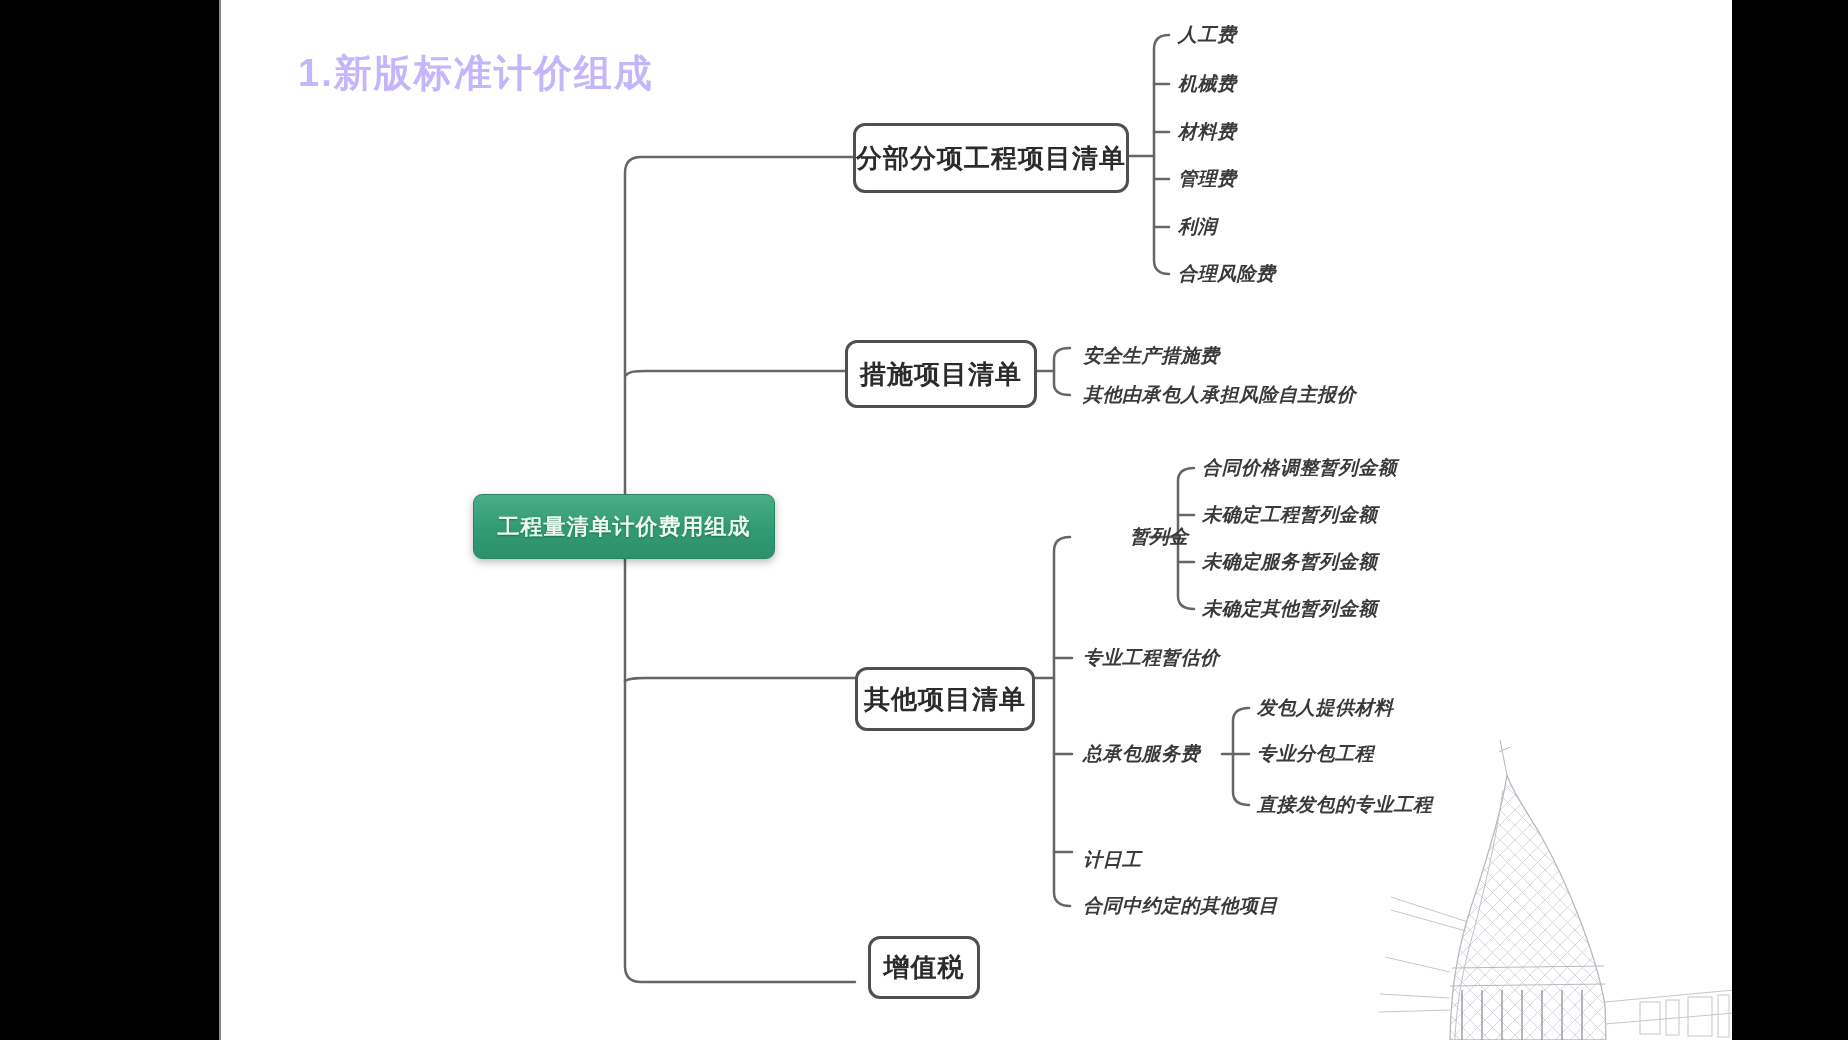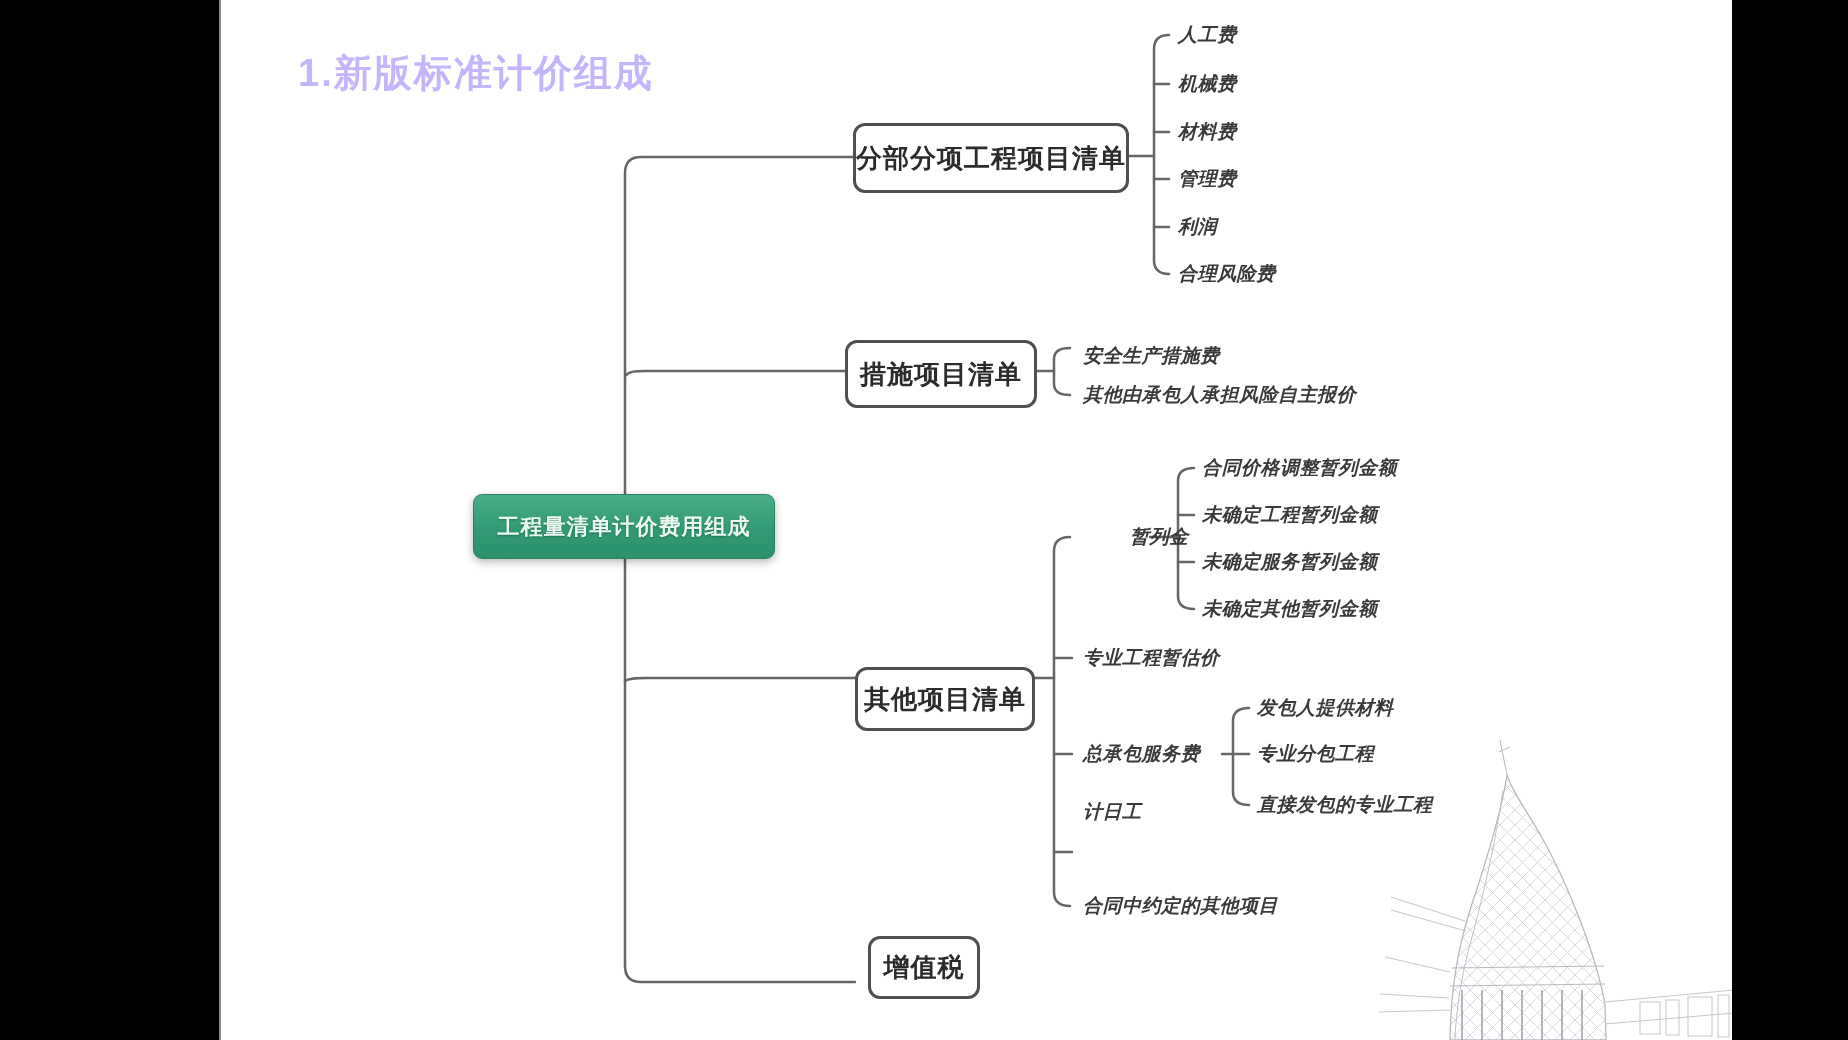--- a/index.html
+++ b/index.html
@@ -108,21 +108,21 @@
 <div class="leaf" style="left:1178px;top:179px;">管理费</div>
 <div class="leaf" style="left:1178px;top:227px;">利润</div>
 <div class="leaf" style="left:1178px;top:274px;">合理风险费</div>
 
 <div class="leaf" style="left:1083px;top:356px;">安全生产措施费</div>
 <div class="leaf" style="left:1083px;top:395px;">其他由承包人承担风险自主报价</div>
 
 <div class="leaf" style="left:1082px;top:537px;margin-left:48px;">暂列金</div>
 <div class="leaf" style="left:1083px;top:658px;">专业工程暂估价</div>
 <div class="leaf" style="left:1083px;top:754px;">总承包服务费</div>
-<div class="leaf" style="left:1083px;top:812px;">计日工</div>
+<div class="leaf" style="left:1083px;top:860px;">计日工</div>
 <div class="leaf" style="left:1083px;top:906px;">合同中约定的其他项目</div>
 
 <div class="leaf" style="left:1202px;top:468px;">合同价格调整暂列金额</div>
 <div class="leaf" style="left:1202px;top:515px;">未确定工程暂列金额</div>
 <div class="leaf" style="left:1202px;top:562px;">未确定服务暂列金额</div>
 <div class="leaf" style="left:1202px;top:609px;">未确定其他暂列金额</div>
 
 <div class="leaf" style="left:1257px;top:708px;text-align:center;">发包人提供材料</div>
 <div class="leaf" style="left:1257px;top:754px;">专业分包工程</div>
 <div class="leaf" style="left:1257px;top:805px;">直接发包的专业工程</div>

